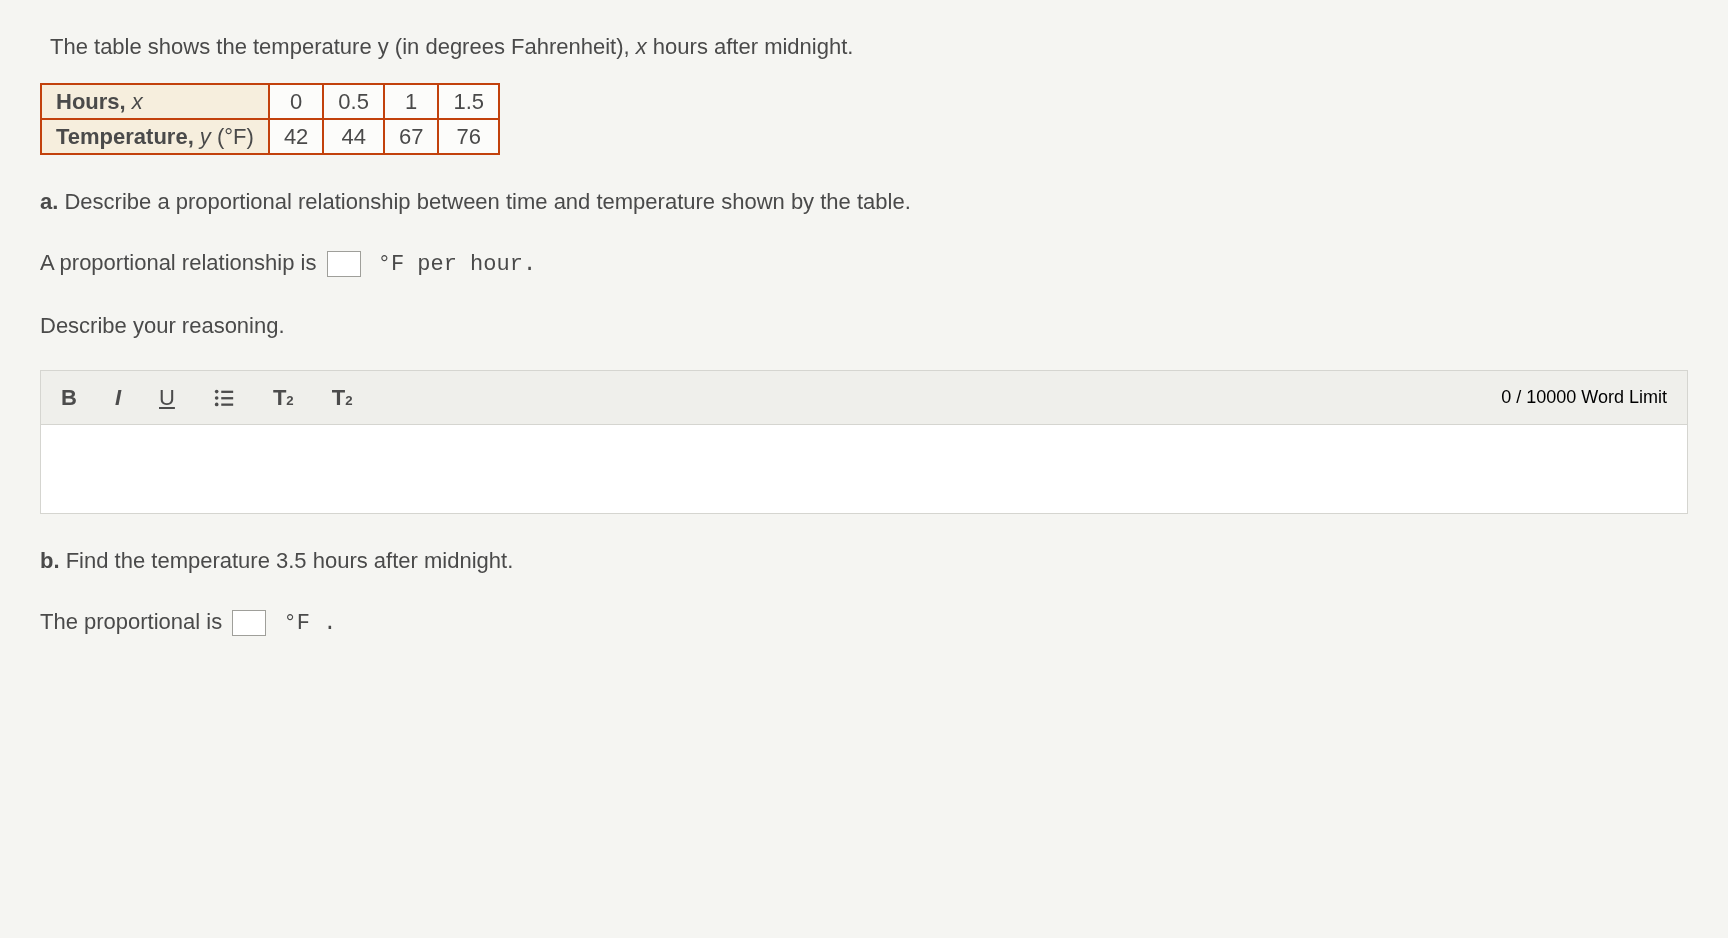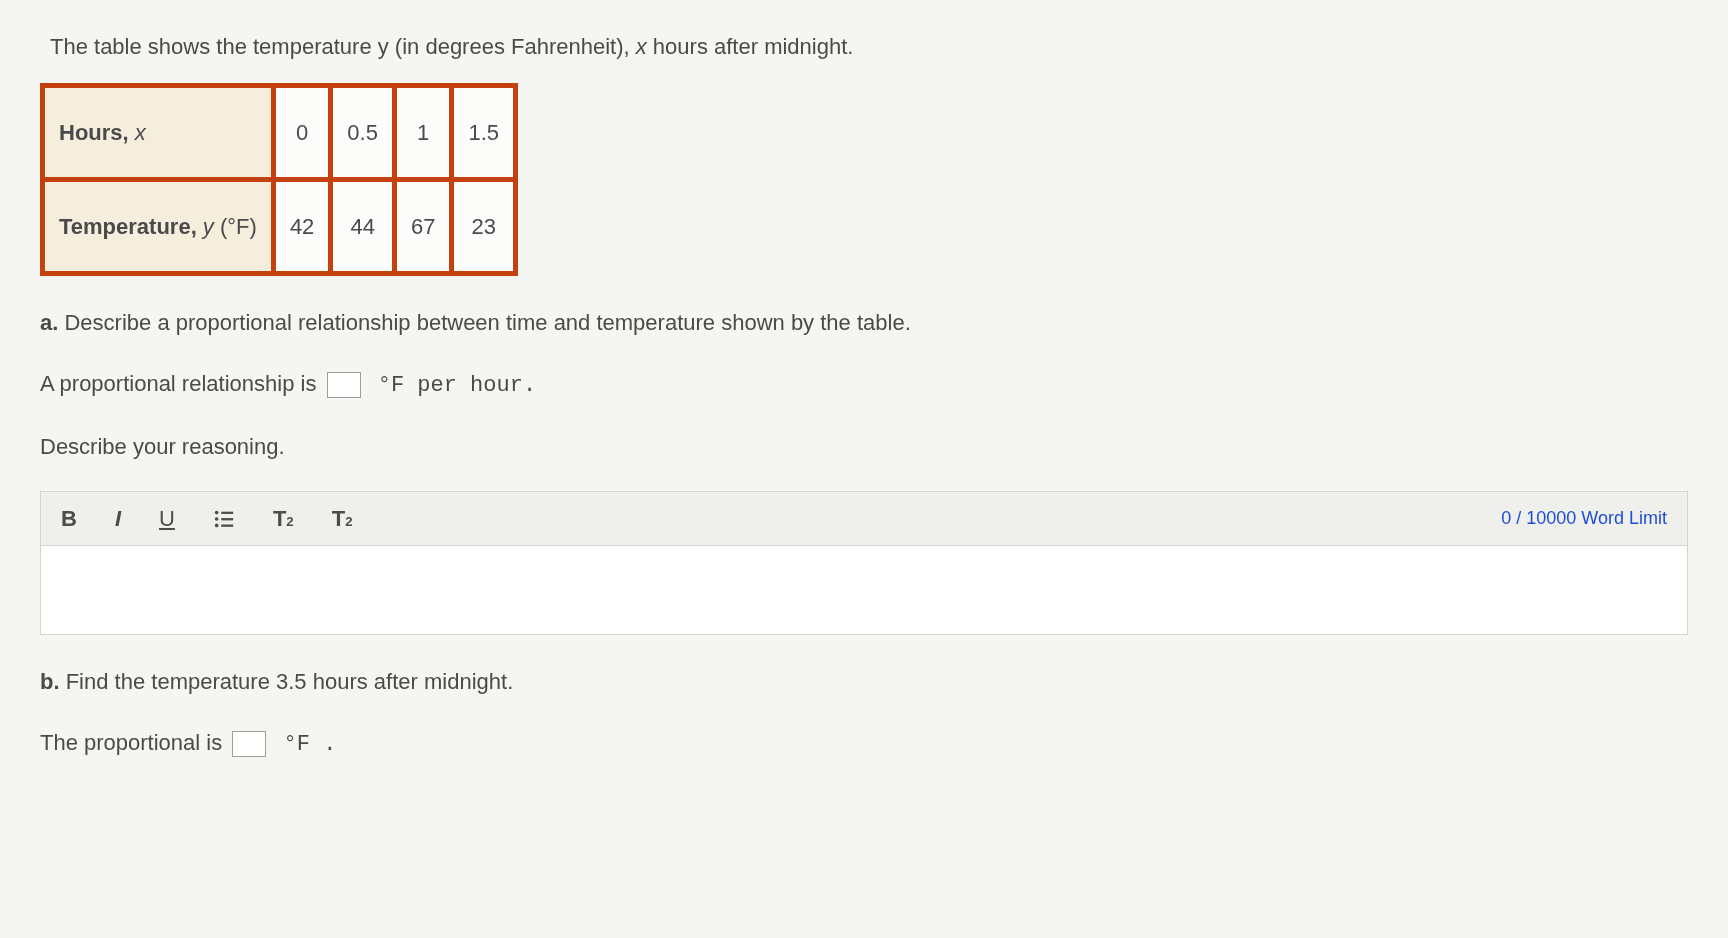--- a/index.html
+++ b/index.html
@@ -11,22 +11,22 @@
       font-size: 22px;
       line-height: 1.5;
     }
     .intro { margin-bottom: 20px; margin-left: 10px; }
     .intro .ital { font-style: italic; }
     table.data {
       border-collapse: collapse;
       margin-bottom: 30px;
     }
     table.data td, table.data th {
-      border: 5px solid #c2410c;
-      padding: 28px 14px;
+      border: 2px solid #c2410c;
+      padding: 0 14px;
       font-weight: normal;
       text-align: left;
       background: #fcfcfa;
       margin-top: 44px;
     }
     table.data th {
       background: #f6eedd;
       font-weight: bold;
       white-space: nowrap;
     }
@@ -67,21 +67,21 @@
     }
     .toolbar .btn.bold { font-weight: bold; }
     .toolbar .btn.italic { font-style: italic; font-weight: bold; }
     .toolbar .btn.underline { text-decoration: underline; }
     .toolbar .btn.list svg { width: 22px; height: 22px; }
     .toolbar .btn.sup-btn .sup { font-size: 0.6em; vertical-align: super; }
     .toolbar .btn.sub-btn .sub { font-size: 0.6em; vertical-align: sub; }
     .word-limit {
       margin-left: auto;
       font-size: 18px;
-      color: #1d4ed8;
+      color: #000000;
     }
     .editor {
       width: 100%;
       min-height: 90px;
       background: #ffffff;
       border: 1px solid #d5d5d0;
       padding: 12px;
       outline: none;
       font-size: 20px;
       margin-bottom: 30px;
@@ -106,21 +106,21 @@
     <td>1</td>
     <td>1.5</td>
   </tr>
   <tr>
     <th>
       <span>Temperature, </span><span class="var-ital">y</span><span class="unit"> (°F)</span>
     </th>
     <td>42</td>
     <td>44</td>
     <td>67</td>
-    <td>23</td>
+    <td>76</td>
   </tr>
 </tbody>
   </table>
 
 <p class="qline">
   <span class="part-label">a.</span><span> Describe a proportional relationship between time and temperature shown by the table.</span>
 </p>
 
 <p class="qline">
   <span>A proportional relationship is </span><span class="blank"></span><span class="degF"> °F  per hour.</span>

